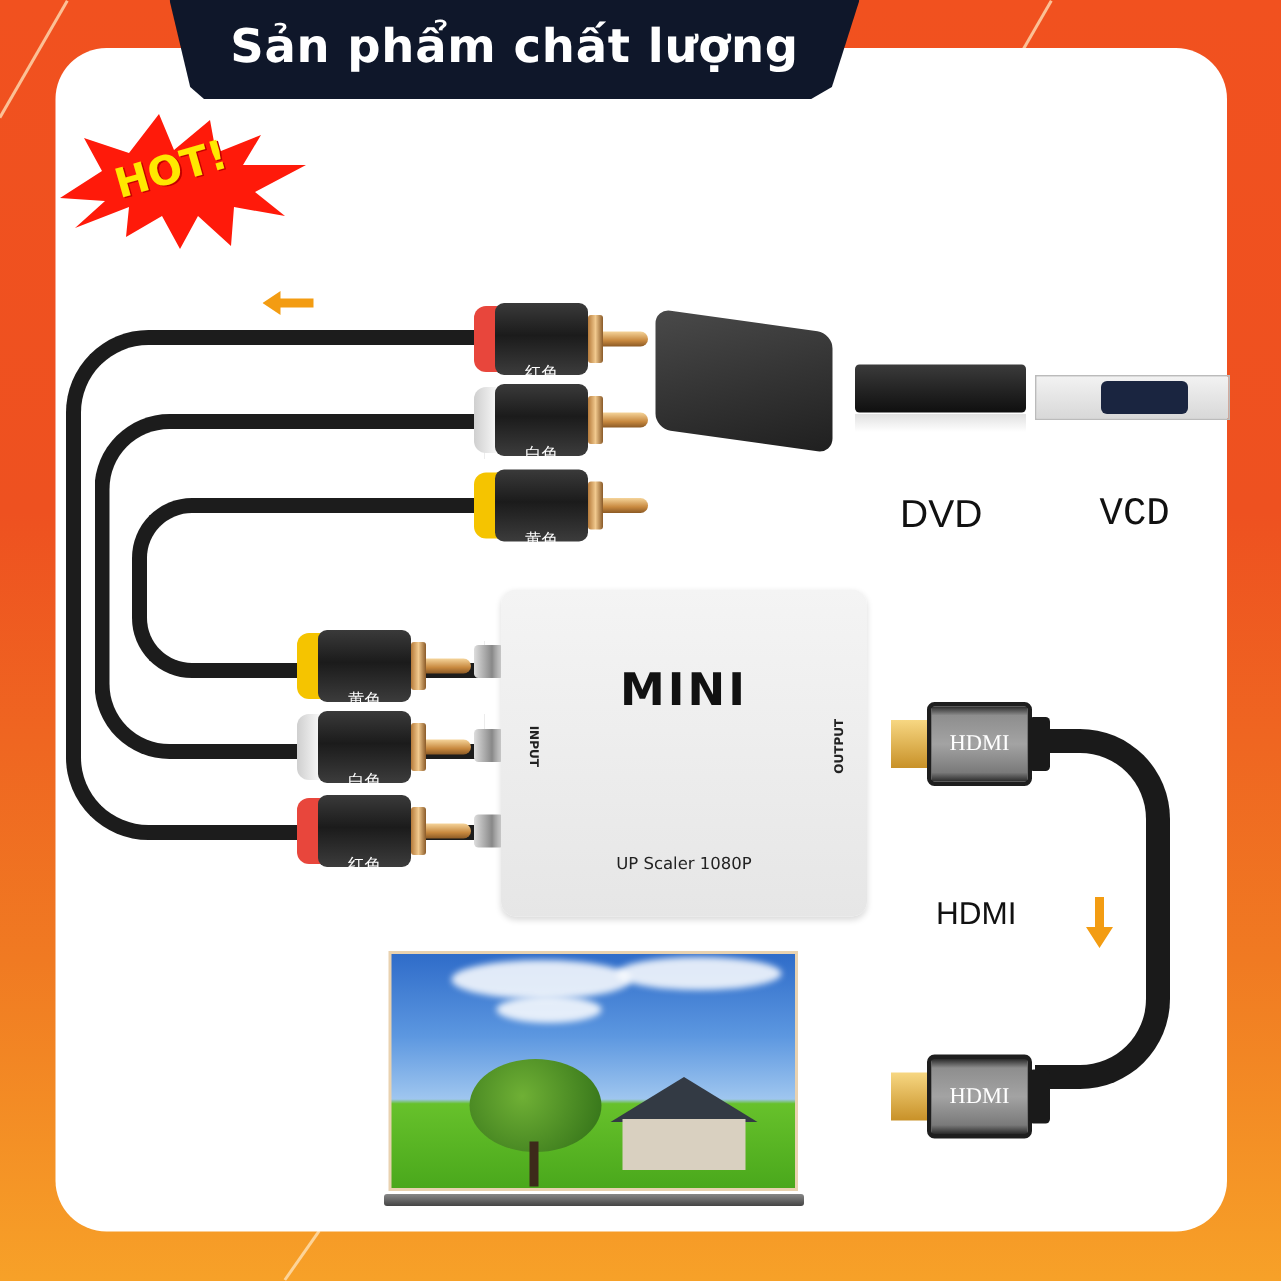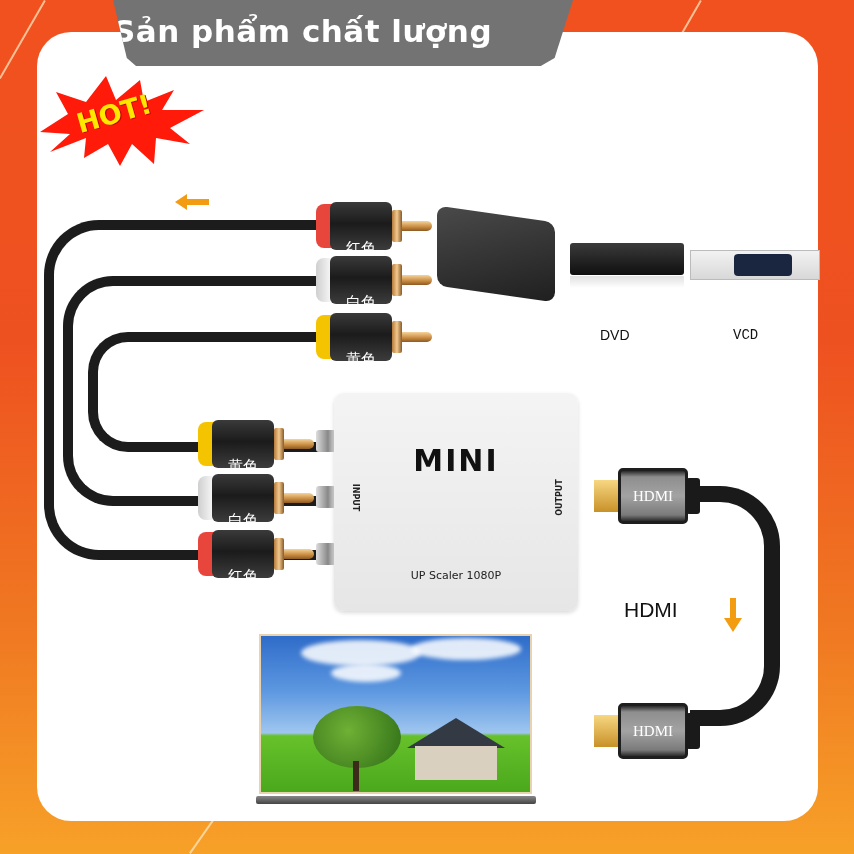--- a/index.html
+++ b/index.html
@@ -12,24 +12,24 @@
   .deco-line {
     position: absolute; width: 2px; background: rgba(255,230,190,0.75);
     transform-origin: top left;
   }
   .panel {
     position: absolute; left: 37px; top: 32px; width: 781px; height: 789px;
     background: #ffffff; border-radius: 34px;
   }
   .header-tab {
     position: absolute; left: 113px; top: 0; width: 460px; height: 66px;
-    background: #737373;
+    background: #0f172a;
     clip-path: polygon(0 0, 100% 0, 96% 88%, 93% 100%, 5% 100%, 3% 88%);
     border-radius: 0 0 14px 14px;
-    display: flex; align-items: center; justify-content: flex-start;
+    display: flex; align-items: center; justify-content: center;
   }
   .header-title {
     color: #fff; font-weight: bold; font-size: 31px; letter-spacing: 0.5px;
     font-family: "DejaVu Sans", sans-serif; margin-top: -4px;
   }
   .hot-badge { position: absolute; left: 36px; top: 72px; width: 170px; height: 96px; }
   .hot-text {
     position: absolute; left: 40px; top: 26px; color: #ffe800; font-weight: 900;
     font-size: 27px; font-family: "DejaVu Sans", sans-serif;
     transform: rotate(-16deg); text-shadow: 1px 1px 0 #c20000;
@@ -42,40 +42,40 @@
   .cable.c2 { left: 63px; top: 276px; width: 260px; height: 230px; border-radius: 50px 0 0 50px; }
   .cable.c3 { left: 88px; top: 332px; width: 235px; height: 120px; border-radius: 40px 0 0 40px; }
 
   .rca { position: absolute; width: 118px; height: 48px; }
   .rca .cap { position: absolute; left: 0; top: 2px; width: 18px; height: 44px; border-radius: 8px 0 0 8px; }
   .rca .body {
     position: absolute; left: 14px; top: 0; width: 62px; height: 48px; border-radius: 6px;
     background: linear-gradient(180deg, #3a3a3a 0%, #1b1b1b 45%, #3c3c3c 100%);
     display: flex; align-items: center; justify-content: center;
   }
-  .rca .label { color: #fff; font-size: 15px; font-family: Liberation Sans, sans-serif; margin-top: 44px; }
+  .rca .label { color: #fff; font-size: 11px; font-family: Liberation Sans, sans-serif; margin-top: 44px; }
   .rca .collar { position: absolute; left: 76px; top: 8px; width: 10px; height: 32px; background: linear-gradient(90deg, #b57a3a, #f1c98e, #8a5a28); border-radius: 2px; }
   .rca .pin { position: absolute; left: 86px; top: 19px; width: 30px; height: 10px; border-radius: 0 5px 5px 0; background: linear-gradient(180deg, #f5d49a, #c8893f 60%, #8c5a25); }
 
   .device-box {
     position: absolute; left: 437px; top: 214px; width: 118px; height: 80px;
     background: linear-gradient(160deg, #4a4a4a, #1f1f1f);
     border-radius: 10px; transform: skewY(8deg);
   }
   .dvd-player {
     position: absolute; left: 570px; top: 243px; width: 114px; height: 32px;
     background: linear-gradient(180deg, #3b3b3b, #0f0f0f); border-radius: 3px;
   }
   .dvd-refl { position: absolute; left: 570px; top: 276px; width: 114px; height: 12px; background: linear-gradient(180deg, #ccc, #fff); opacity: 0.6; }
   .vcd-player {
     position: absolute; left: 690px; top: 250px; width: 130px; height: 30px;
     background: linear-gradient(180deg, #f2f2f2, #d8d8d8); border: 1px solid #bbb;
   }
   .vcd-screen { position: absolute; left: 734px; top: 254px; width: 58px; height: 22px; background: #1a2540; border-radius: 4px; }
-  .dev-label { position: absolute; font-family: "Liberation Sans", sans-serif; font-size: 14px; color: #111; }
+  .dev-label { position: absolute; font-family: "Liberation Sans", sans-serif; font-size: 26px; color: #111; }
 
   .adapter {
     position: absolute; left: 334px; top: 393px; width: 244px; height: 218px;
     background: linear-gradient(180deg, #f4f4f4, #e6e6e6); border-radius: 10px;
     box-shadow: 0 2px 4px rgba(0,0,0,0.15);
     text-decoration: underline;
   }
   .adapter .mini { position: absolute; left: 0; width: 100%; top: 50px; text-align: center; font-weight: 900; font-size: 30px; letter-spacing: 2px; color: #111; font-family: "DejaVu Sans", sans-serif; }
   .adapter .model { position: absolute; left: 0; width: 100%; top: 144px; text-align: center; font-weight: bold; font-size: 21px; color: #111; font-family: "DejaVu Sans", sans-serif; }
   .adapter .sub { position: absolute; left: 0; width: 100%; top: 176px; text-align: center; font-size: 11px; color: #222; font-family: "DejaVu Sans", sans-serif; }

